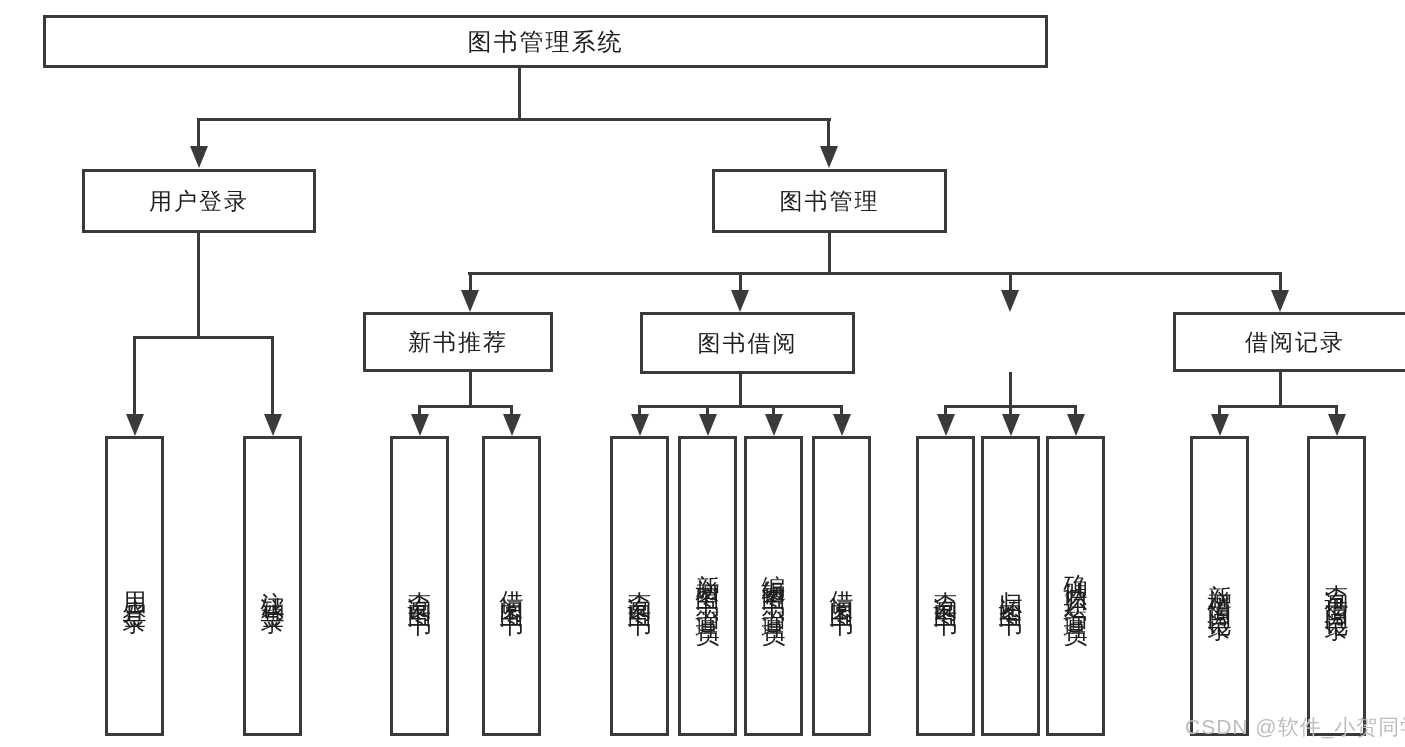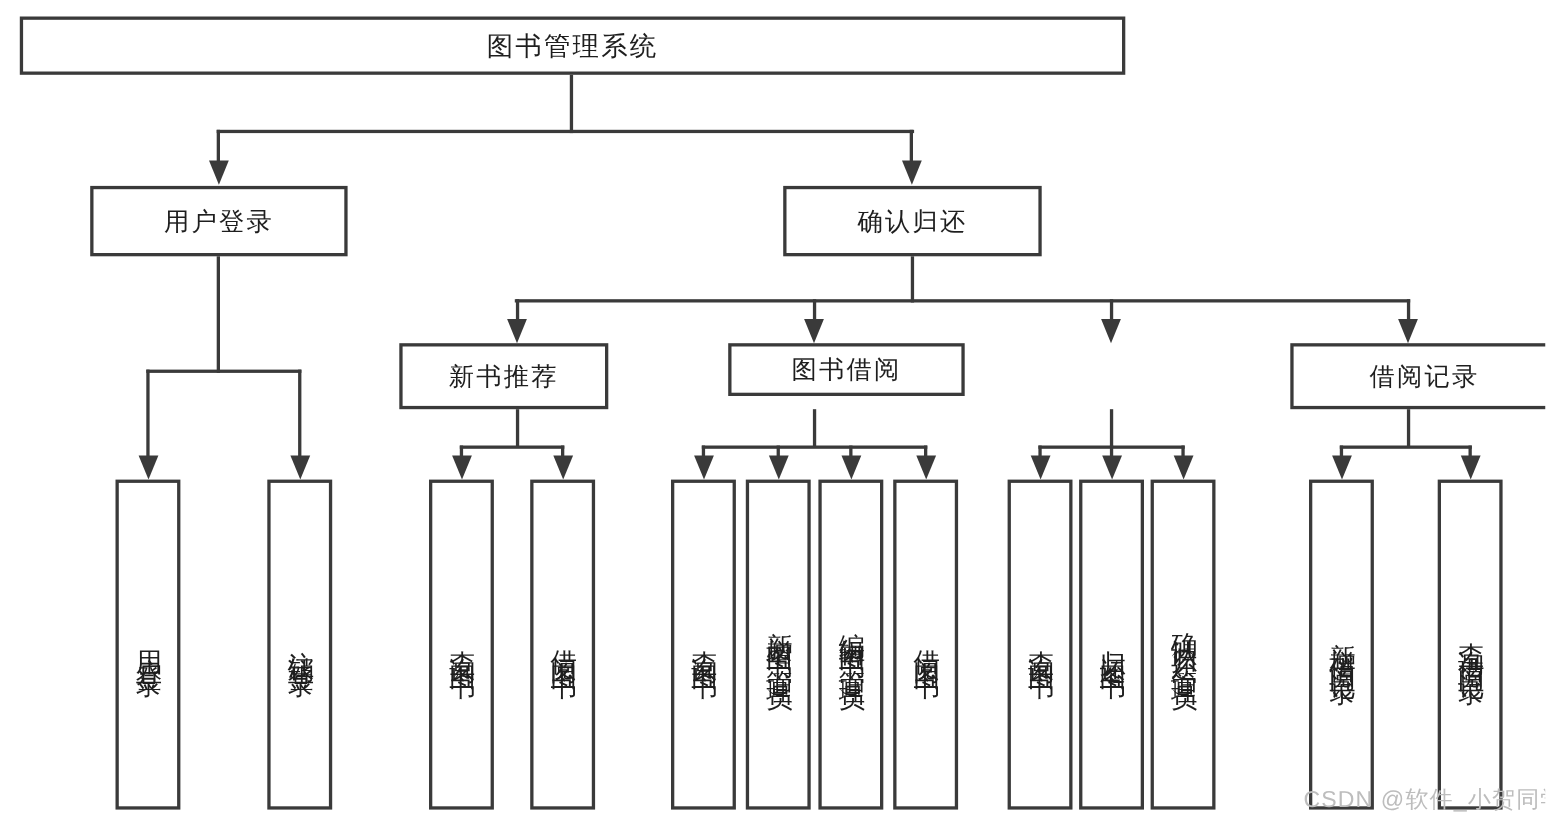--- a/index.html
+++ b/index.html
@@ -14,21 +14,21 @@
     position:absolute;
     box-sizing:border-box;
     border:3px solid var(--line,#3a3a3a);
     background:#ffffff;
     display:flex;align-items:center;justify-content:center;
     color:var(--ink,#1e1e1e);
     font-size:23px;
     letter-spacing:2px;
     white-space:nowrap;
   }
-  .node.root{font-size:24px;}
+  .node.root{font-size:24px;margin-left:25px;}
   .vnode{
     position:absolute;
     box-sizing:border-box;
     border:3px solid var(--line,#3a3a3a);
     background:#ffffff;
     display:flex;align-items:center;justify-content:center;
     color:var(--ink,#1e1e1e);
   }
   .vnode .vtext{
     writing-mode:vertical-rl;
@@ -64,42 +64,42 @@
   <div class="node root" style="left:18px;top:15px;width:1005px;height:53px">图书管理系统</div>
 
   <div class="vl" style="left:518px;top:68px;height:53px"></div>
   <div class="hl" style="left:197px;top:118px;width:634px"></div>
   <div class="vl" style="left:197px;top:118px;height:32px"></div>
   <div class="arr" style="left:190px;top:146px"></div>
   <div class="vl" style="left:827px;top:118px;height:32px"></div>
   <div class="arr" style="left:820px;top:146px"></div>
 
   <div class="node" style="left:82px;top:169px;width:234px;height:64px">用户登录</div>
-  <div class="node" style="left:712px;top:169px;width:235px;height:64px">确认归还</div>
+  <div class="node" style="left:712px;top:169px;width:235px;height:64px">图书管理</div>
 
   <div class="vl" style="left:197px;top:233px;height:106px"></div>
   <div class="hl" style="left:133px;top:336px;width:141px"></div>
   <div class="vl" style="left:133px;top:336px;height:82px"></div>
   <div class="arr" style="left:126px;top:414px"></div>
   <div class="vl" style="left:271px;top:336px;height:82px"></div>
   <div class="arr" style="left:264px;top:414px"></div>
 
   <div class="vl" style="left:828px;top:233px;height:42px"></div>
   <div class="hl" style="left:468px;top:272px;width:814px"></div>
   <div class="vl" style="left:469px;top:272px;height:22px"></div>
   <div class="arr" style="left:461px;top:290px"></div>
   <div class="vl" style="left:739px;top:272px;height:22px"></div>
   <div class="arr" style="left:731px;top:290px"></div>
   <div class="vl" style="left:1009px;top:272px;height:22px"></div>
   <div class="arr" style="left:1001px;top:290px"></div>
   <div class="vl" style="left:1279px;top:272px;height:22px"></div>
   <div class="arr" style="left:1271px;top:290px"></div>
 
   <div class="node" style="left:363px;top:312px;width:190px;height:60px">新书推荐</div>
-  <div class="node" style="left:662px;top:312px;width:215px;height:48px">图书借阅</div>
+  <div class="node" style="left:640px;top:312px;width:215px;height:62px">图书借阅</div>
   <div class="node" style="left:1173px;top:312px;width:244px;height:60px">借阅记录</div>
 
   <div class="vl" style="left:469px;top:372px;height:34px"></div>
   <div class="vl" style="left:739px;top:372px;height:34px"></div>
   <div class="vl" style="left:1009px;top:372px;height:34px"></div>
   <div class="vl" style="left:1279px;top:372px;height:34px"></div>
 
   <div class="hl" style="left:418px;top:405px;width:95px"></div>
   <div class="hl" style="left:638px;top:405px;width:205px"></div>
   <div class="hl" style="left:944px;top:405px;width:133px"></div>

